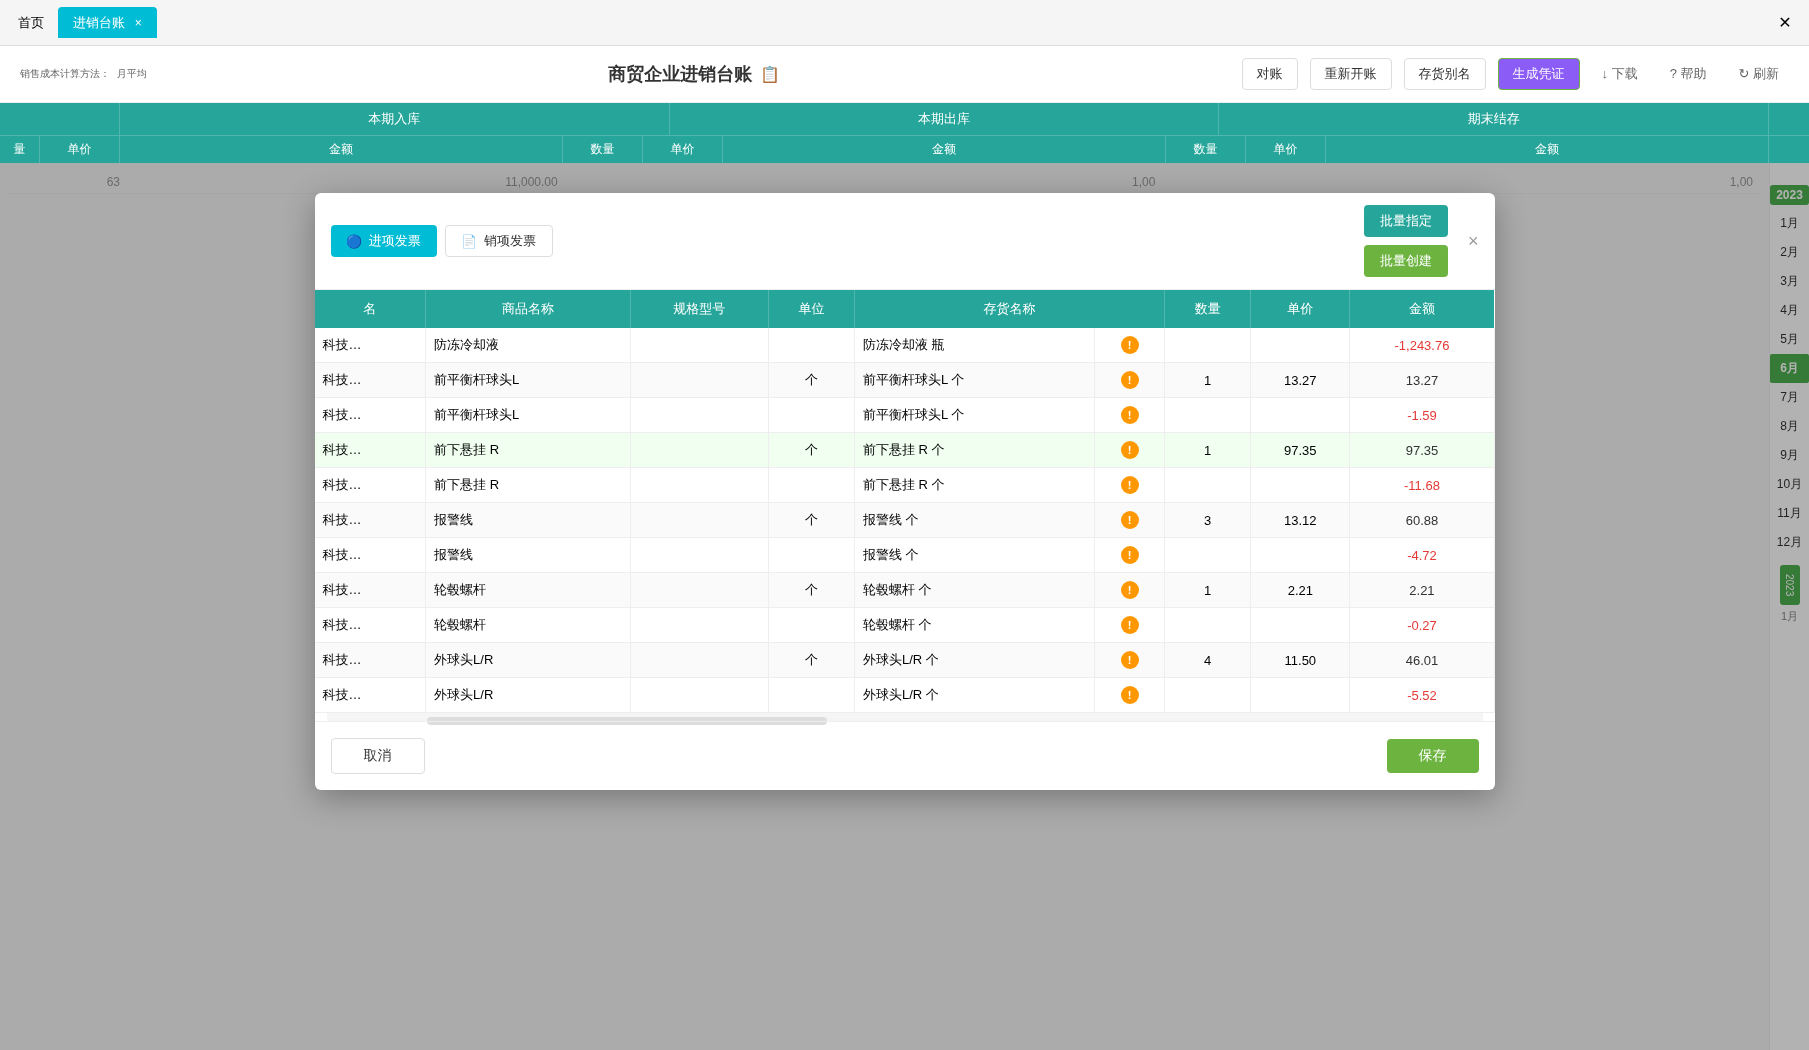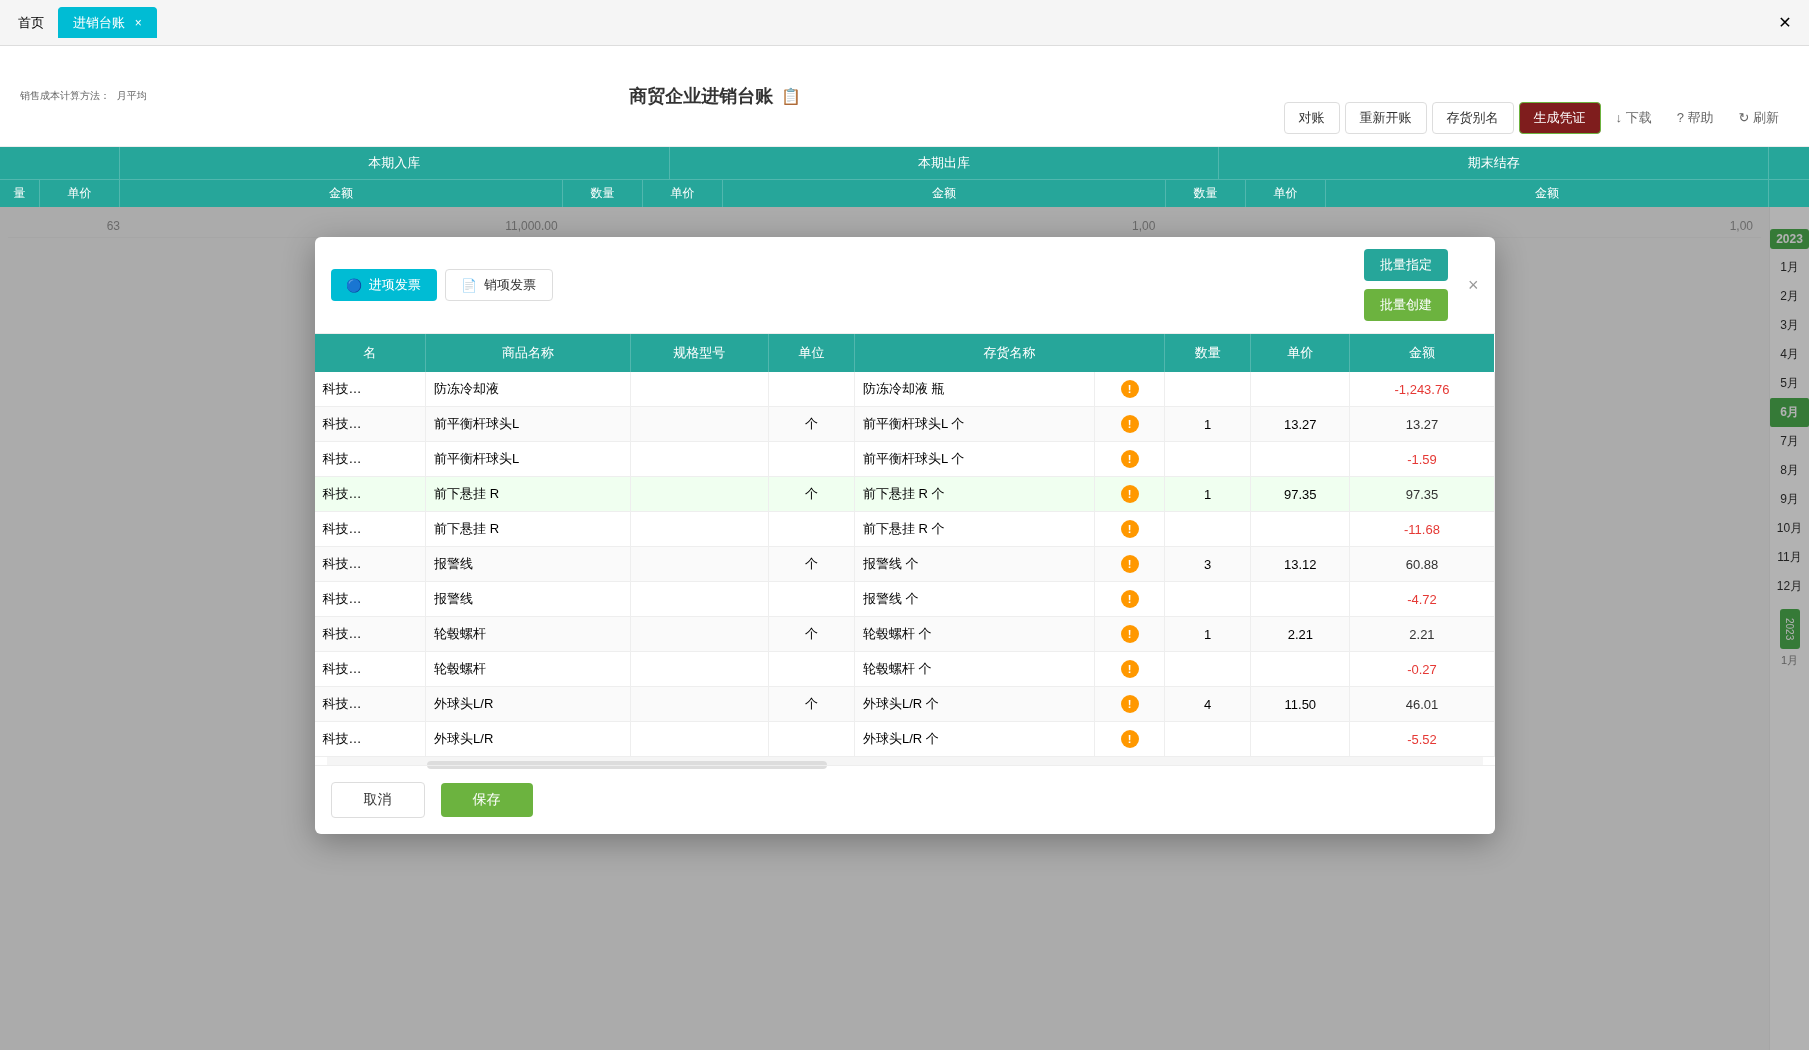--- a/index.html
+++ b/index.html
@@ -13,23 +13,23 @@
     .top-bar-home { padding: 6px 10px; font-size: 13px; cursor: pointer; }
     .top-right-close { margin-left: auto; width: 32px; height: 32px; display: flex; align-items: center; justify-content: center; cursor: pointer; font-size: 16px; }
 
     
     .main-area { display: flex; flex-direction: column; height: calc(100% - 40px); background: #f0f2f5; }
 
     
     .header-bar { display: flex; align-items: center; background: #fff; padding: 12px 20px; border-bottom: 1px solid #eee; gap: 12px; }
     .header-title-area { flex: 1; display: flex; justify-content: center; align-items: center; gap: 8px; font-size: 18px; font-weight: bold; color: #333; }
     .header-cost { font-size: 10px; color: #666; }
-    .header-buttons { display: flex; gap: 5px; align-items: center; margin-top: 44px; }
+    .header-buttons { display: flex; gap: 12px; align-items: center; }
     .btn { padding: 6px 14px; border-radius: 4px; border: 1px solid #ddd; cursor: pointer; font-size: 13px; background: #fff; color: #333; }
-    .btn-primary { background: #7f1d1d; color: #fff; border-color: #6cb33f; }
+    .btn-primary { background: #8b5cf6; color: #fff; border-color: #6cb33f; }
     .btn-outline { background: #fff; color: #333; border-color: #ddd; }
     .header-icon-btn { display: flex; align-items: center; gap: 4px; padding: 6px 10px; cursor: pointer; font-size: 13px; color: #666; }
 
     
     .content-area { flex: 1; display: flex; overflow: hidden; position: relative; }
     .left-content { flex: 1; overflow: auto; }
 
     
     .side-panel { width: 40px; background: #fff; border-left: 1px solid #eee; display: flex; flex-direction: column; align-items: center; padding-top: 10px; font-size: 11px; color: #666; }
     .year-badge { background: #4caf50; color: #fff; border-radius: 3px; padding: 3px 6px; font-size: 12px; font-weight: bold; margin-bottom: 4px; }
@@ -59,21 +59,21 @@
     tbody tr { border-bottom: 1px solid #eee; margin-top: 29px; }
     tbody tr:nth-child(even) { background: #fafafa; }
     tbody tr.highlight { background: #f0fff0; }
     tbody td { padding: 8px 8px; text-align: center; border-right: 1px solid #eee; white-space: nowrap; }
     tbody td.left { text-align: left; }
     .warning-icon { display: inline-flex; align-items: center; justify-content: center; width: 18px; height: 18px; background: #ff9800; border-radius: 50%; color: #fff; font-size: 11px; font-weight: bold; }
     .amount-negative { color: #e53935; }
     .amount-positive { color: #333; }
 
     
-    .dialog-footer { display: flex; justify-content: flex-start; align-items: center; padding: 16px; gap: 16px; border-top: 1px solid #eee; }
+    .dialog-footer { display: flex; justify-content: space-between; align-items: center; padding: 16px; gap: 16px; border-top: 1px solid #eee; }
     .btn-cancel { background: #fff; color: #333; border: 1px solid #ddd; border-radius: 4px; padding: 8px 32px; cursor: pointer; font-size: 14px; }
     .btn-save { background: #6cb33f; color: #fff; border: none; border-radius: 4px; padding: 8px 32px; cursor: pointer; font-size: 14px; }
 
     .dialog-scrollbar { height: 8px; background: #f5f5f5; margin: 0 12px; }
     .dialog-scrollbar-thumb { height: 8px; width: 400px; background: #ddd; border-radius: 4px; display: inline-block; margin-left: 100px; }
   </style>
 </head>
 <body>
 
 <div class="top-bar">

